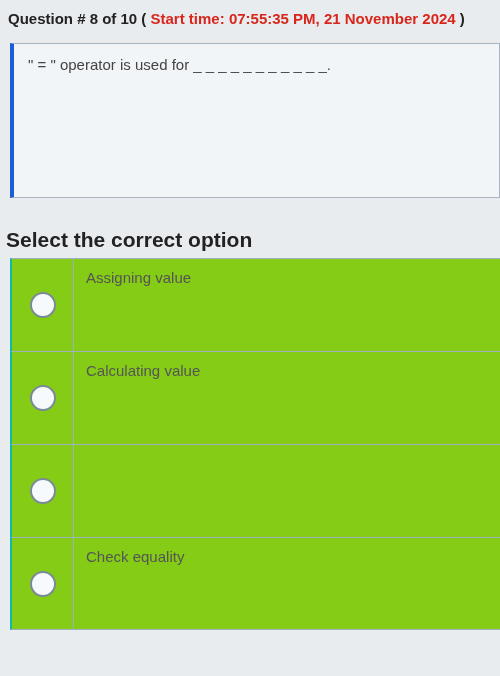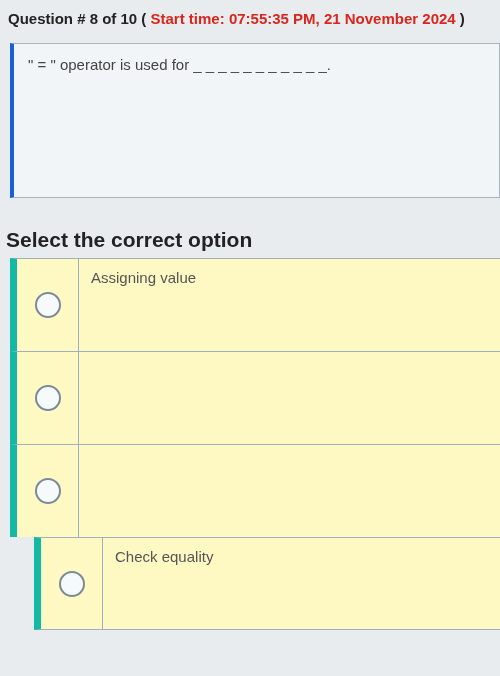--- a/index.html
+++ b/index.html
@@ -38,27 +38,26 @@
     font-weight: 700;
     color: #222;
   }
   .options {
     margin-left: 10px;
     width: 490px;
   }
   .option-row {
     display: flex;
     border-top: 1px solid #9fb0bf;
-    border-left: 7px solid #14b8a6;
+    border-left: 2px solid #14b8a6;
     min-height: 93px;
-    background: #fef9c3;
+    background: #84cc16;
   }
   .option-row:last-child {
     border-bottom: 1px solid #9fb0bf;
-    margin-left: 24px;
   }
   .radio-cell {
     width: 62px;
     display: flex;
     align-items: center;
     justify-content: center;
     border-right: 1px solid #9fb0bf;
   }
   .radio {
     width: 26px;
@@ -94,20 +93,21 @@
     <div class="radio-cell">
       <div class="radio"></div>
     </div>
     <div class="text-cell">Assigning value</div>
   </div>
 
   <div class="option-row">
     <div class="radio-cell">
       <div class="radio"></div>
     </div>
+    <div class="text-cell">Calculating value</div>
   </div>
 
   <div class="option-row">
     <div class="radio-cell">
       <div class="radio"></div>
     </div>
   </div>
 
   <div class="option-row">
     <div class="radio-cell">

